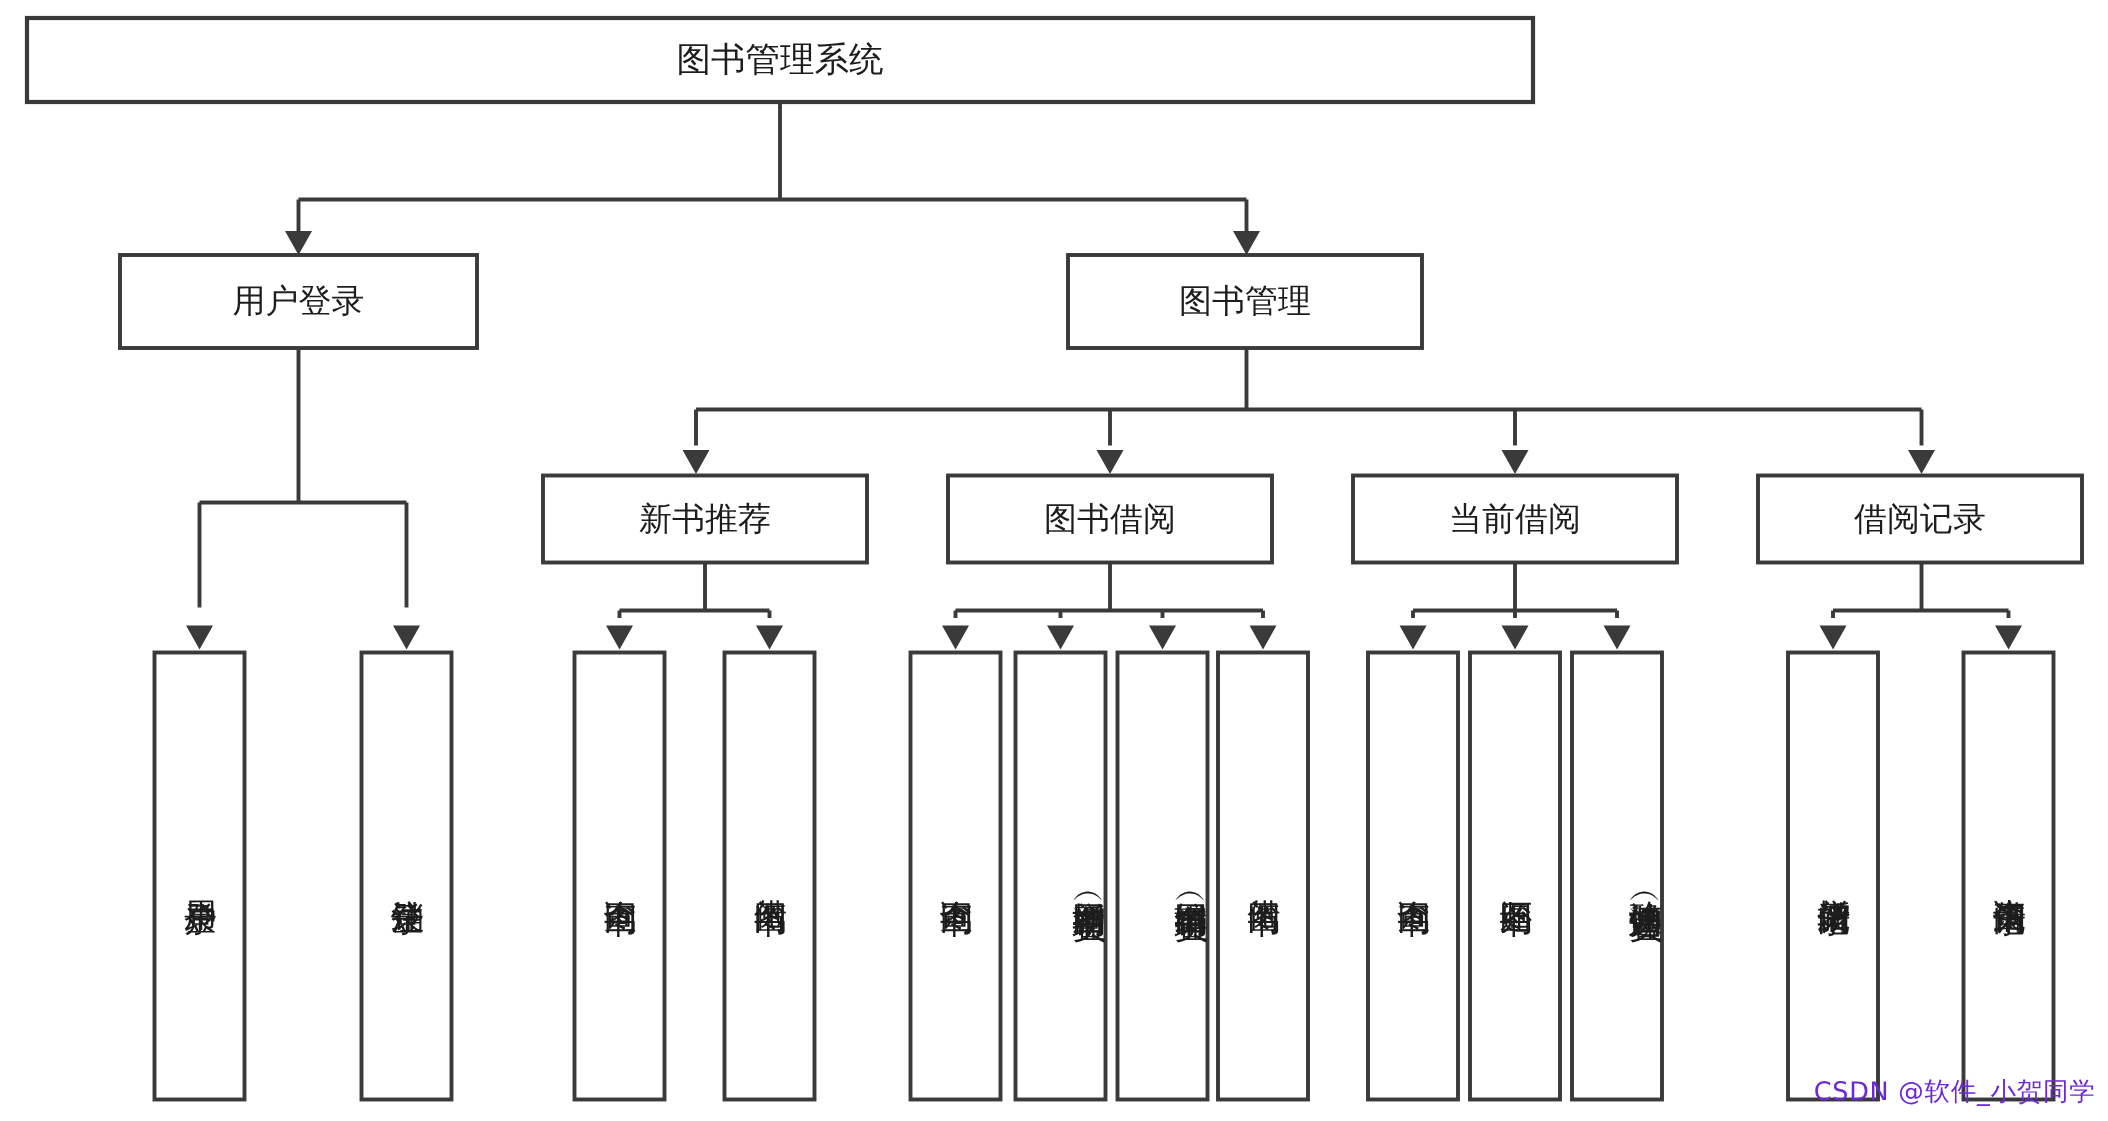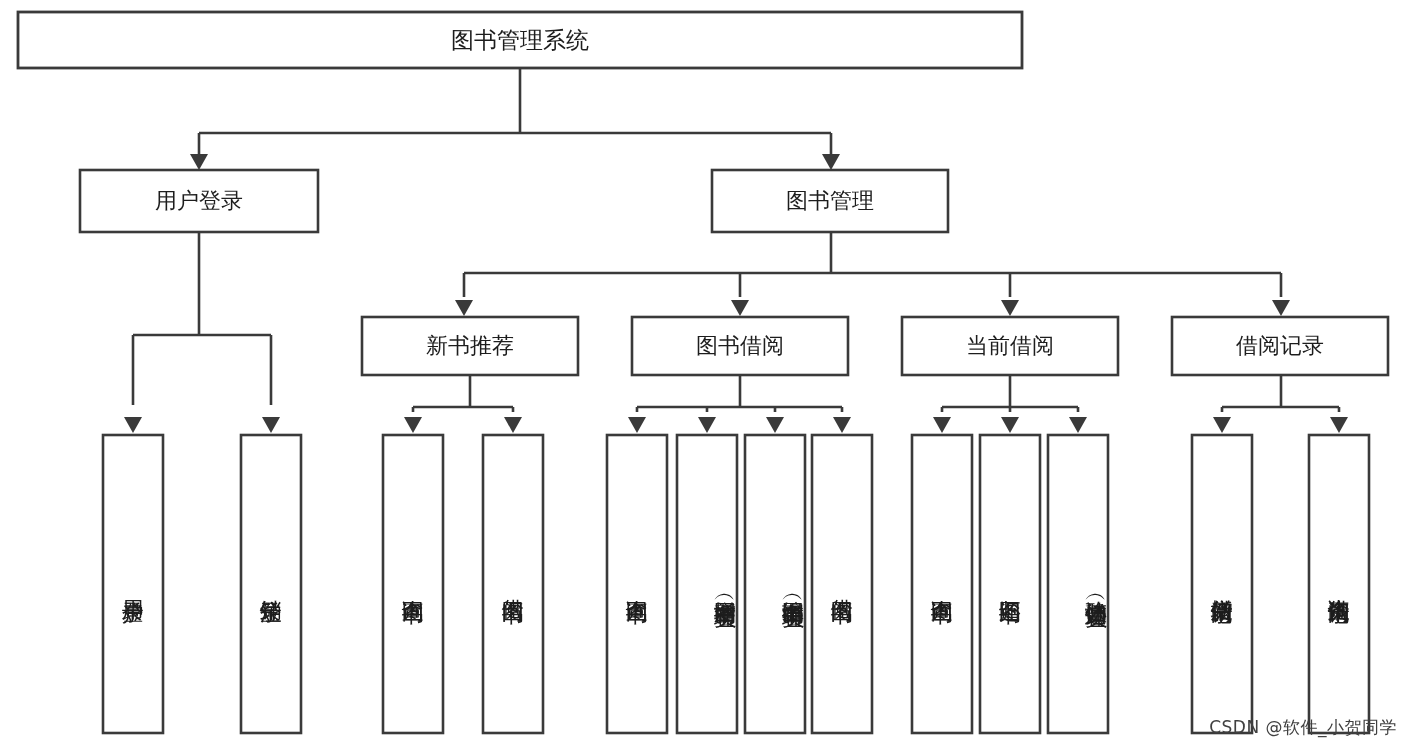--- a/index.html
+++ b/index.html
@@ -68,21 +68,21 @@
     white-space: nowrap;
     text-align: center;
     pointer-events: none;
   }
   .watermark {
     position: absolute;
     right: 8px;
     bottom: 4px;
     font-family: "DejaVu Sans", "Liberation Sans", sans-serif;
     font-size: 17px;
-    color: #404040;
+    color: #6d28d9;
     letter-spacing: 0.5px;
     white-space: nowrap;
   }
 </style>
 </head>
 <body>
 
 <div id="diagram-root">
 
   <svg id="tree-svg" viewBox="0 0 1405 747">

